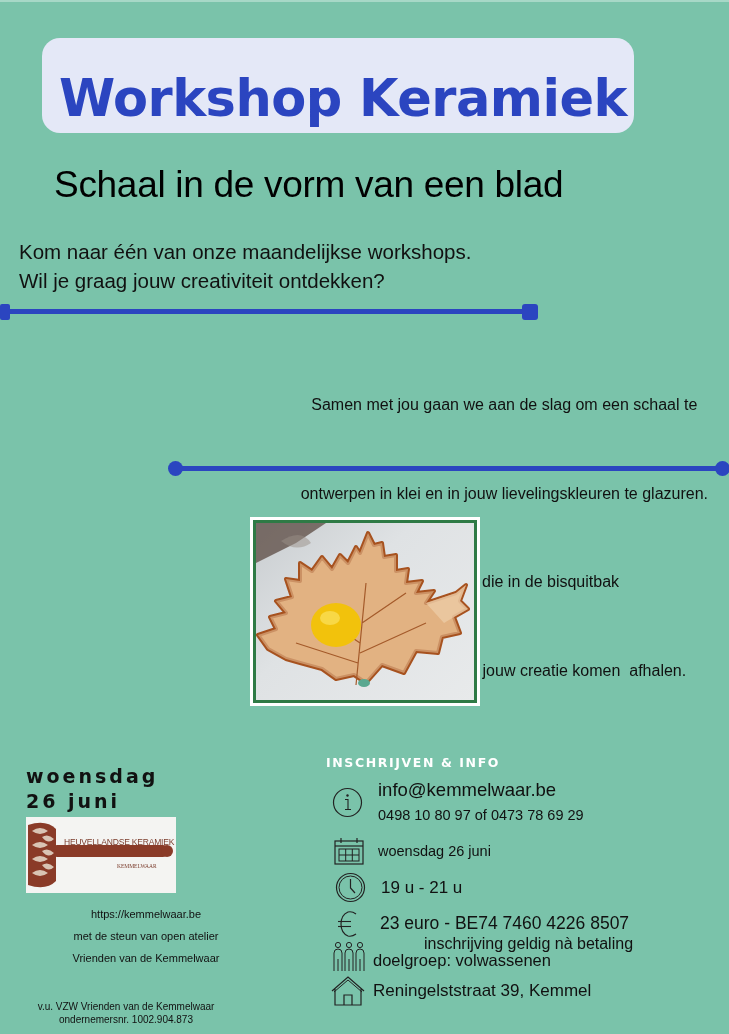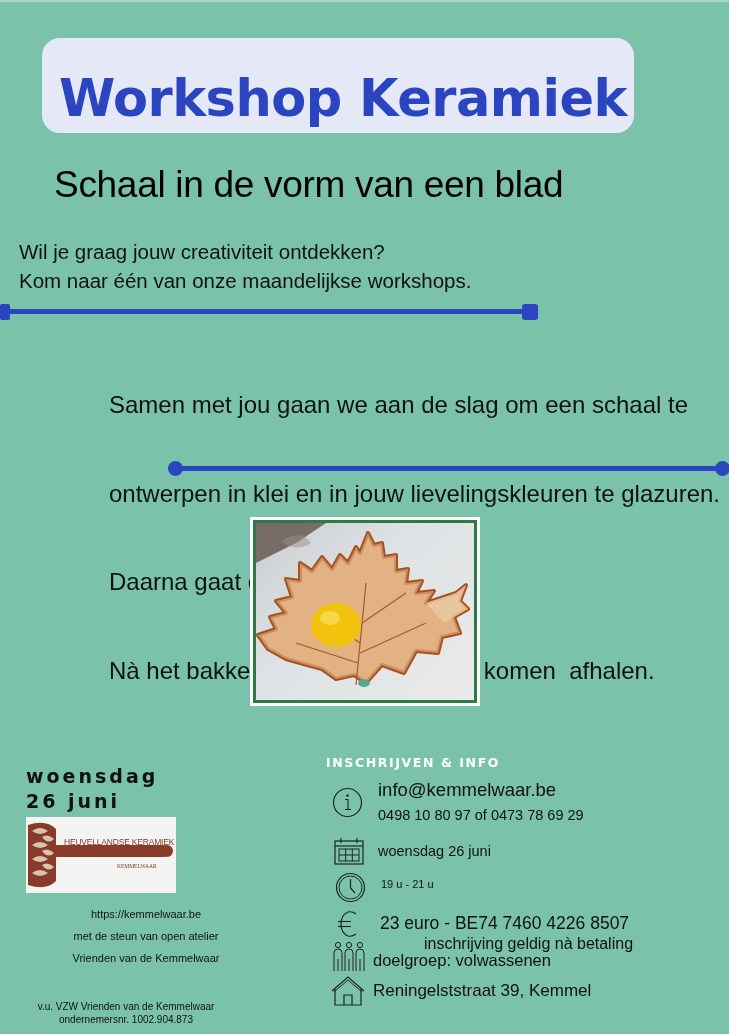--- a/index.html
+++ b/index.html
@@ -30,22 +30,22 @@
     }
     .intro {
       position: absolute; left: 19px; top: 237px;
       font-family: "Liberation Sans", sans-serif; font-size: 20.5px; line-height: 29px; color: #111;
     }
     .line1 { position: absolute; left: 0; top: 309px; width: 533px; height: 5px; background: #2b45c0; }
     .line1-cap-l { position: absolute; left: 0; top: 304px; width: 10px; height: 16px; background: #2b45c0; border-radius: 2px; }
     .line1-cap-r { position: absolute; left: 522px; top: 304px; width: 16px; height: 16px; background: #2b45c0; border-radius: 3px; }
 
     .body-text {
-      position: absolute; right: 9px; top: 331px; text-align: left;
-      font-family: "Liberation Sans", sans-serif; font-size: 24px; line-height: 29.5px; color: #111;
+      position: absolute; right: 21px; top: 331px; text-align: center;
+      font-family: "Liberation Sans", sans-serif; font-size: 16px; line-height: 29.5px; color: #111;
       white-space: pre;
     }
     .line2 { position: absolute; left: 175px; top: 466px; width: 548px; height: 5px; background: #2b45c0; }
     .line2-dot-l { position: absolute; left: 168px; top: 461px; width: 15px; height: 15px; background: #2b45c0; border-radius: 50%; }
     .line2-dot-r { position: absolute; left: 715px; top: 461px; width: 15px; height: 15px; background: #2b45c0; border-radius: 50%; }
 
     .photo-frame {
       position: absolute; left: 250px; top: 517px; width: 230px; height: 189px;
       background: #ffffff; padding: 3px 3px 3px 3px;
     }
@@ -97,22 +97,22 @@
 
 <div class="top-strip"></div>
 
 <div class="title-box">
   <span class="title-text">Workshop Keramiek</span>
 </div>
 
 <div class="subtitle">Schaal in de vorm van een blad</div>
 
 <div class="intro">
+  <div>Kom naar één van onze maandelijkse workshops.</div>
   <div>Wil je graag jouw creativiteit ontdekken?</div>
-  <div>Kom naar één van onze maandelijkse workshops.</div>
 </div>
 
 <div class="line1"></div>
 <div class="line1-cap-l"></div>
 <div class="line1-cap-r"></div>
 
 <div class="body-text">
   <div>Samen met jou gaan we aan de slag om een schaal te</div>
   <div>ontwerpen in klei en in jouw lievelingskleuren te glazuren.</div>
   <div>Daarna gaat die in de bisquitbak</div>
@@ -191,21 +191,21 @@
 </div>
 <div class="info-text" style="left:378px; top:843px; font-size:14.5px;">woensdag 26 juni</div>
 
 <div class="info-icon" style="left:335px; top:872px;">
   <svg width="31" height="31" viewBox="0 0 31 31">
       <circle cx="15.5" cy="15.5" r="14" fill="none" stroke="#222" stroke-width="1.2"></circle>
       <circle cx="15.5" cy="15.5" r="11.5" fill="none" stroke="#222" stroke-width="1"></circle>
       <path d="M15.5,7 L15.5,16 L20,21" stroke="#222" stroke-width="1.2" fill="none"></path>
     </svg>
 </div>
-<div class="info-text" style="left:381px; top:878px; font-size:11px;">19 u - 21 u</div>
+<div class="info-text" style="left:381px; top:878px; font-size:17px;">19 u - 21 u</div>
 
 <div class="info-icon" style="left:338px; top:910px;">
   <svg width="22" height="28" viewBox="0 0 22 28">
       <path d="M18,4 Q14,1 10,2 Q3,5 3,14 Q3,23 10,26 Q14,27 18,24" fill="none" stroke="#222" stroke-width="1.2"></path>
       <line x1="0" y1="11.5" x2="13" y2="11.5" stroke="#222" stroke-width="1.1"></line>
       <line x1="0" y1="16.5" x2="13" y2="16.5" stroke="#222" stroke-width="1.1"></line>
     </svg>
 </div>
 <div class="info-text" style="left:380px; top:913px; font-size:17.5px;">23  euro - BE74 7460 4226 8507</div>
 <div class="info-text" style="left:424px; top:935px; font-size:16px;">inschrijving geldig nà betaling</div>

